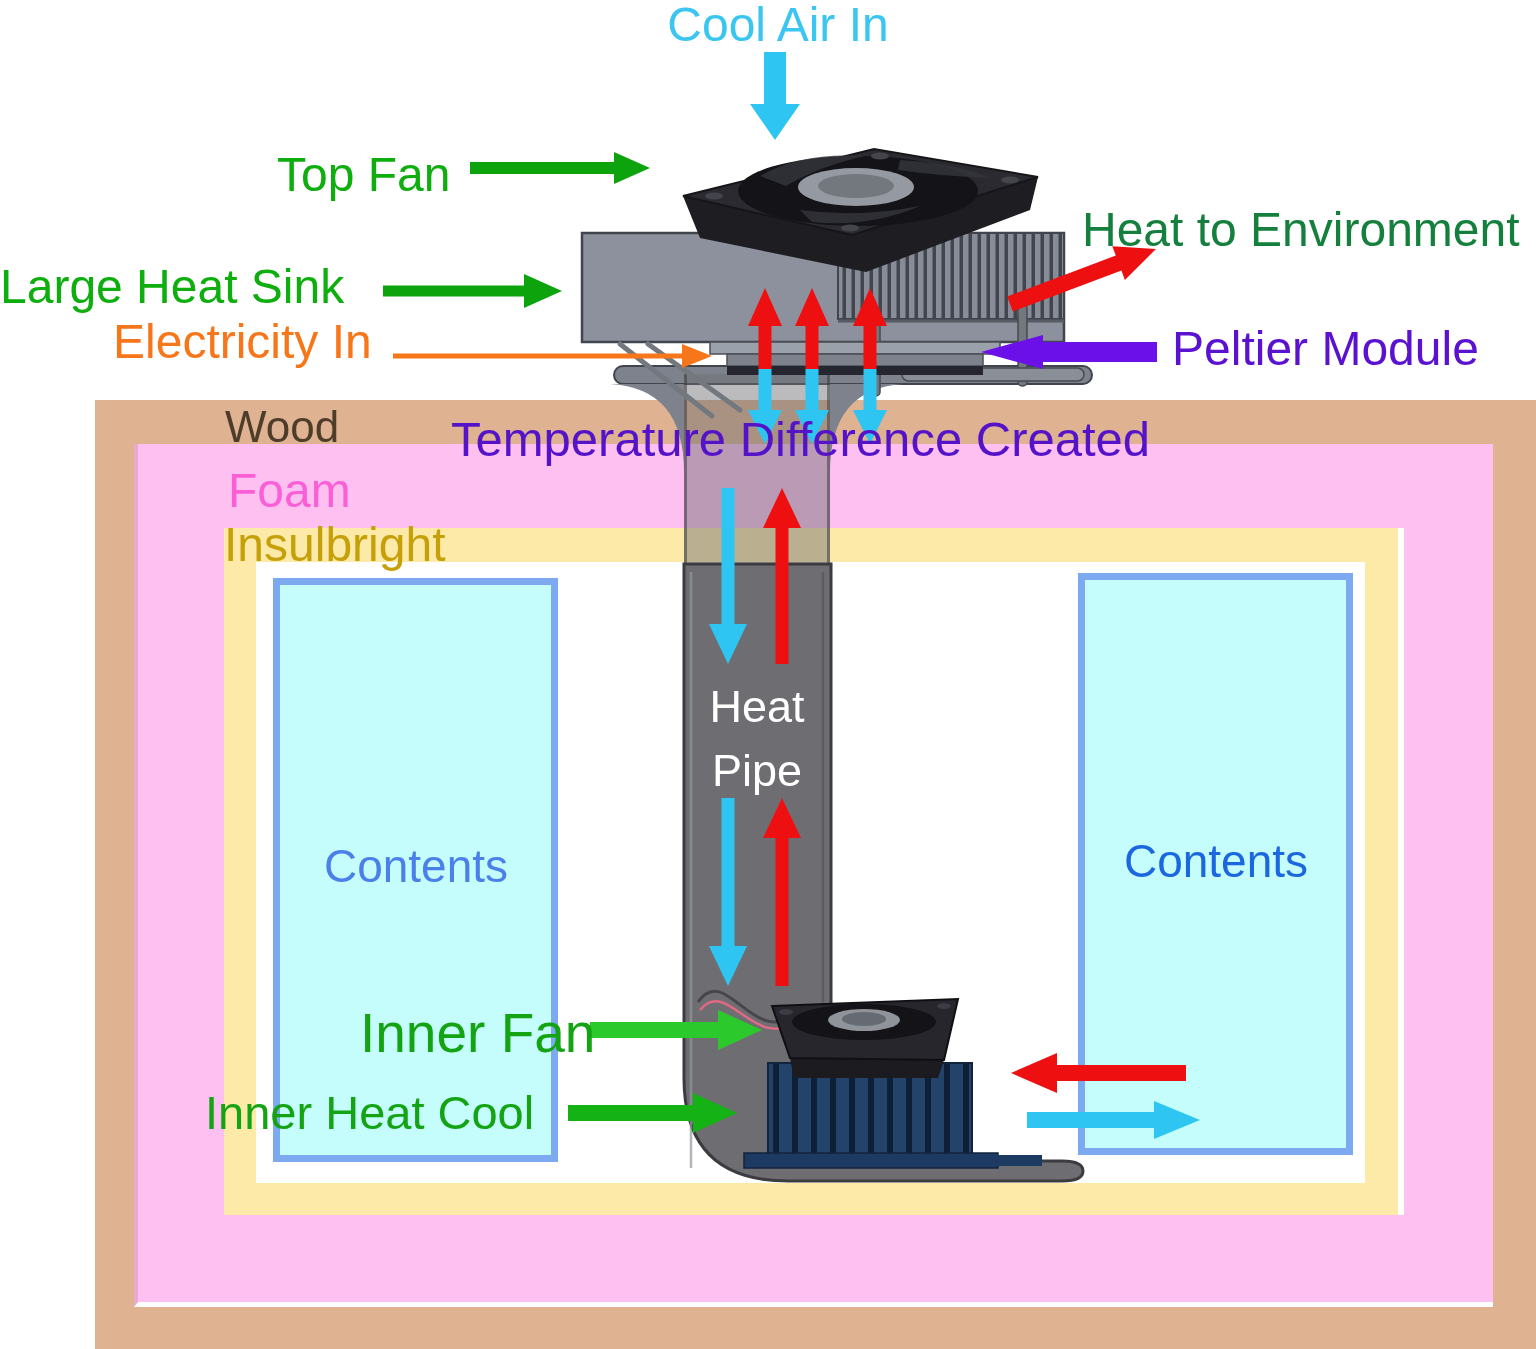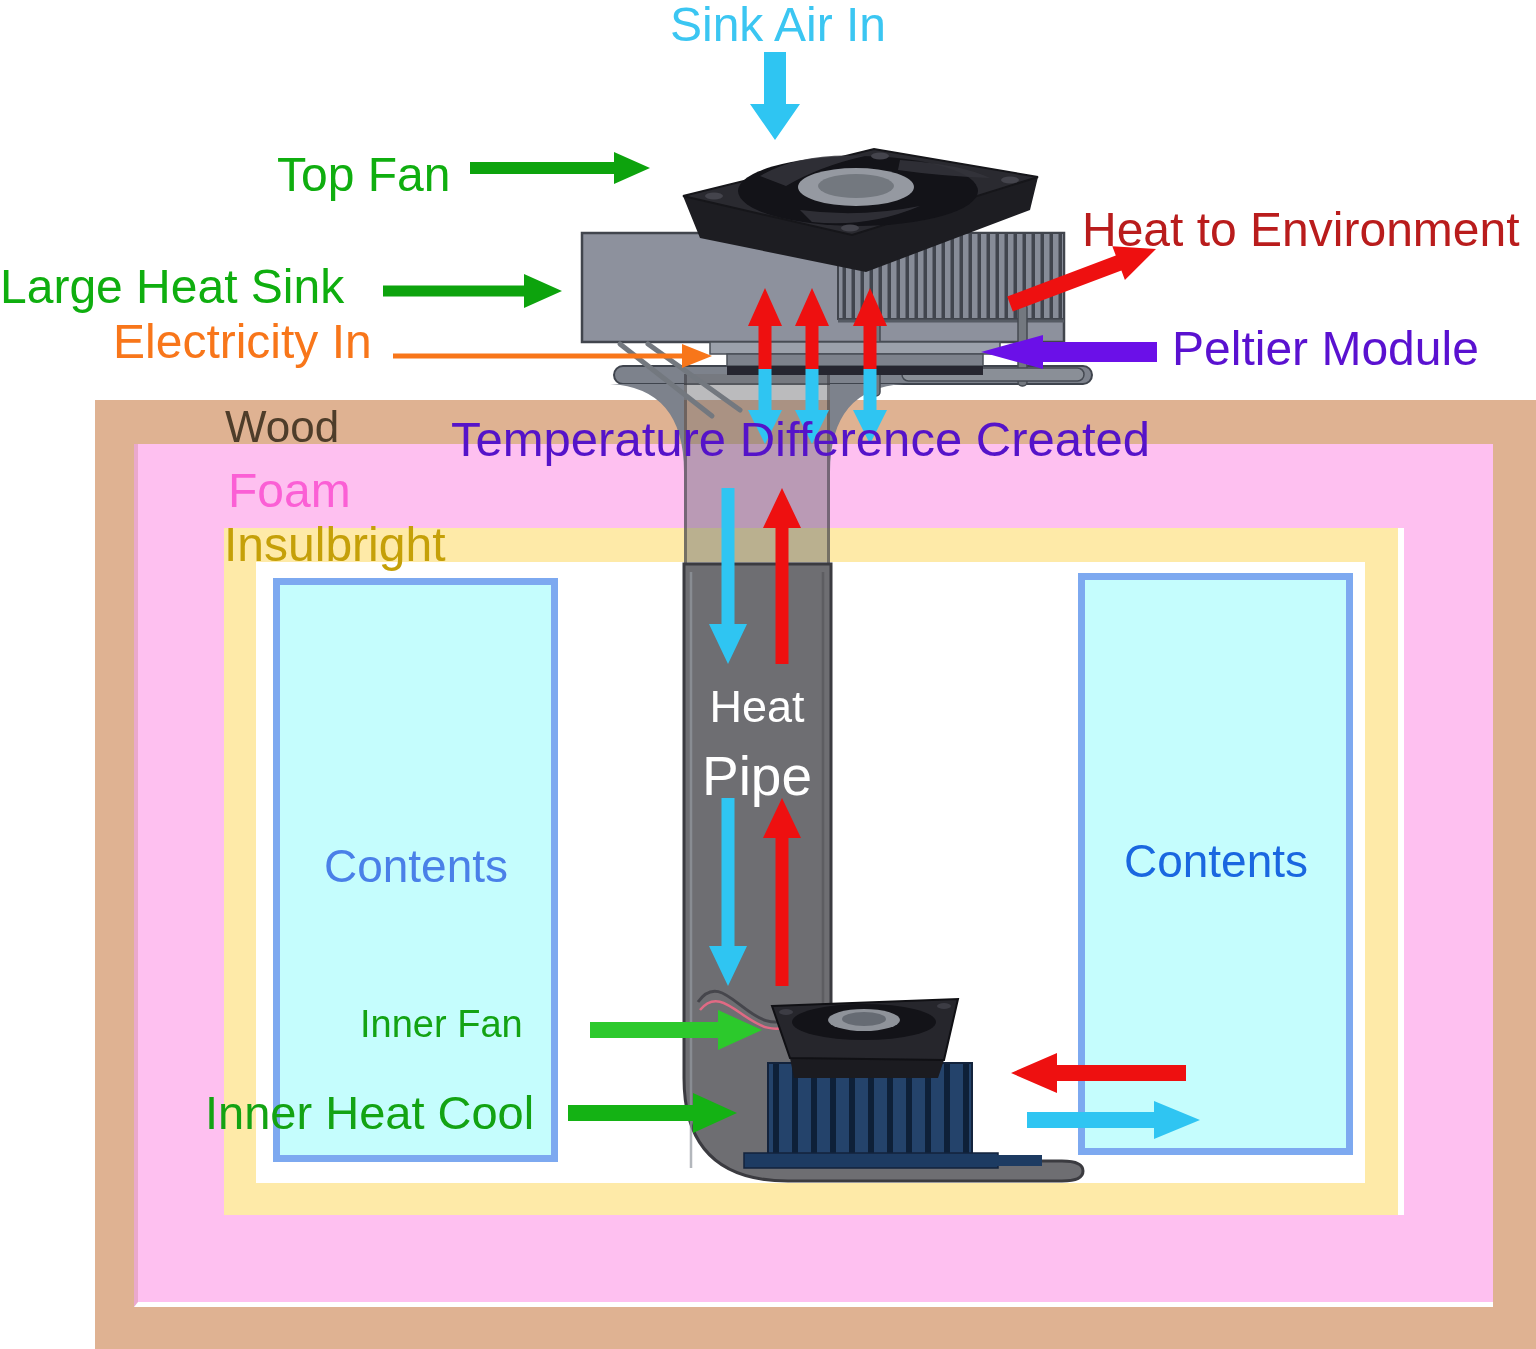--- a/index.html
+++ b/index.html
@@ -15,31 +15,31 @@
   .contents-box{position:absolute;box-sizing:border-box;background:#c5fdfd;border:7px solid #7da9f0;}
   .contents-left{left:273px;top:578px;width:285px;height:584px;}
   .contents-right{left:1078px;top:573px;width:275px;height:582px;}
   svg.art{position:absolute;left:0;top:0;width:1536px;height:1349px;}
   .lbl{position:absolute;font-size:48px;line-height:1.04;white-space:nowrap;}
   .ctr{transform:translateX(-50%);}
   .lbl-cool{left:778px;top:0px;color:#3bc6f2;}
   .lbl-topfan{left:277px;top:150px;color:#0fae0f;}
   .lbl-lhs{left:0px;top:262px;color:#0fae0f;}
   .lbl-elec{left:113px;top:317px;color:#f8761a;}
-  .lbl-hte{left:1082px;top:205px;color:#b91c1c;text-align:center;}
+  .lbl-hte{left:1082px;top:205px;color:#15803d;text-align:center;}
   .lbl-peltier{left:1172px;top:324px;color:#5a11d0;}
   .lbl-tdc{left:451px;top:414px;color:#5513c9;font-size:49px;}
   .lbl-wood{left:225px;top:404px;color:#4e3d2a;font-size:44px;}
   .lbl-foam{left:228px;top:466px;color:#fb5fd5;}
   .lbl-insul{left:224px;top:520px;color:#c5a008;}
   .lbl-heat1{left:757px;top:684px;color:#ffffff;font-size:45px;}
-  .lbl-heat2{left:757px;top:748px;color:#ffffff;font-size:55px;}
+  .lbl-heat2{left:757px;top:748px;color:#ffffff;font-size:45px;}
   .lbl-cl{left:416px;top:843px;color:#4a80e8;font-size:46px;}
   .lbl-cr{left:1216px;top:838px;color:#1a67e0;font-size:46px;}
-  .lbl-ifan{left:360px;top:1005px;color:#13a313;font-size:38px;}
+  .lbl-ifan{left:360px;top:1005px;color:#13a313;font-size:55px;}
   .lbl-ihs{left:205px;top:1089px;color:#13a313;font-size:47px;}
   .lbl-credit{left:985px;top:1303px;color:#111111;font-size:42px;}
 </style>
 </head>
 <body>
 
 <div class="stage">
 
   <div class="band band-wood"></div>
   <div class="band band-foam"></div>
@@ -135,21 +135,21 @@
     <path d="M775.5,664 L775.5,528 L763,528 L782,488 L801,528 L788.5,528 L788.5,664 Z" fill="#ee1010"></path>
     <path d="M721.5,798 L721.5,946 L709,946 L728,986 L747,946 L734.5,946 L734.5,798 Z" fill="#2fc5f2"></path>
     <path d="M775.5,986 L775.5,838 L763,838 L782,798 L801,838 L788.5,838 L788.5,986 Z" fill="#ee1010"></path>
 
     <path d="M590,1022 L718,1022 L718,1010 L762,1030 L718,1050 L718,1038 L590,1038 Z" fill="#2cc92c"></path>
     <path d="M568,1105 L693,1105 L693,1093 L737,1113 L693,1133 L693,1121 L568,1121 Z" fill="#14b214"></path>
     <path d="M1186,1065 L1057,1065 L1057,1053 L1011,1073 L1057,1093 L1057,1081 L1186,1081 Z" fill="#ee1010"></path>
     <path d="M1027,1112 L1154,1112 L1154,1101 L1200,1120 L1154,1139 L1154,1128 L1027,1128 Z" fill="#2fc5f2"></path>
   </svg>
 
-  <div class="lbl ctr lbl-cool">Sink Air In</div>
+  <div class="lbl ctr lbl-cool">Cool Air In</div>
   <div class="lbl lbl-topfan">Top Fan</div>
   <div class="lbl lbl-lhs">Large Heat Sink</div>
   <div class="lbl lbl-elec">Electricity In</div>
   <div class="lbl lbl-hte">Heat to Environment</div>
   <div class="lbl lbl-peltier">Peltier Module</div>
   <div class="lbl lbl-tdc">Temperature Difference Created</div>
   <div class="lbl lbl-wood">Wood</div>
   <div class="lbl lbl-foam">Foam</div>
   <div class="lbl lbl-insul">Insulbright</div>
   <div class="lbl ctr lbl-heat1">Heat</div>

